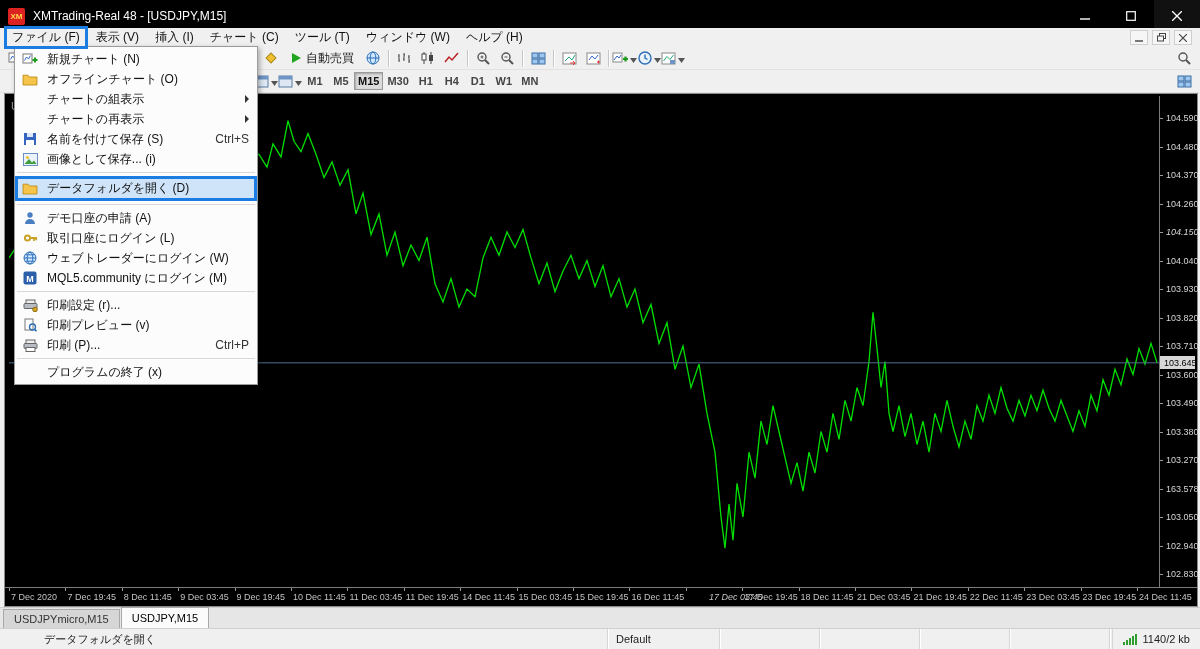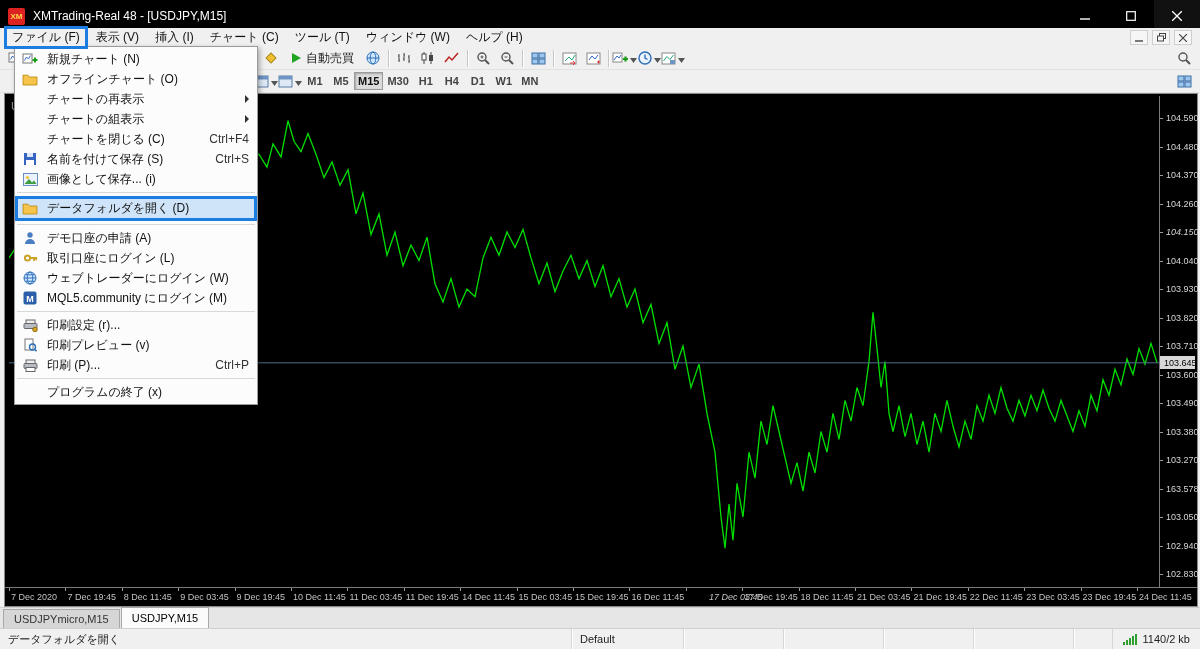--- a/index.html
+++ b/index.html
@@ -66,21 +66,21 @@
 
   
   .tabbar { position:absolute; left:0; right:0; bottom:21px; height:21px; background:#e6e6e6;
             display:flex; align-items:flex-end; padding-left:3px; border-top:1px solid #cfcfcf; }
   .tab { height:19px; display:flex; align-items:center; padding:0 10px; font-size:11px;
          border:1px solid #a8a8a8; border-bottom:none; background:#d6d6d6; color:#333; margin-right:1px; }
   .tab.active { background:#fbfbfb; color:#000; height:21px; }
 
   
   .statusbar { position:absolute; left:0; right:0; bottom:0; height:21px; background:#f0f0f0;
-               border-top:1px solid #d0d0d0; display:flex; align-items:center; font-size:11px; color:#222; }
+               border-top:1px solid #d0d0d0; display:flex; align-items:center; font-size:11px; color:#222;padding-left:36px; }
   .sb-seg { padding:0 8px; height:100%; display:flex; align-items:center; border-right:1px solid #d6d6d6;
             box-shadow:1px 0 0 #fff; }
   .sb-hint { width:572px; }
   .sb-profile { width:112px; }
   .sb-empty1 { width:100px; } .sb-empty2 { width:100px; } .sb-empty3 { width:90px; } .sb-empty4 { width:100px; }
   .sb-spacer { flex:1; border-right:1px solid #d6d6d6; height:100%; }
   .sb-traffic { display:flex; align-items:center; gap:5px; padding:0 10px; }
   .sig-bars { display:flex; align-items:flex-end; gap:1px; height:12px; }
   .sig-bars i { display:block; width:2px; background:#2e9e2e; }
 </style>
@@ -499,32 +499,27 @@
       <div class="fm-item">
         <span class="fm-icon">
           <svg width="16" height="13">
             <path d="M1 4 v8 h14 V4 H7.5 L6 2.2 H1z" fill="#f6c44a" stroke="#b8860b" stroke-width="0.8"></path>
           </svg>
         </span>
         <span class="fm-label">オフラインチャート (O)</span>
       </div>
       <div class="fm-item">
         <span class="fm-icon"></span>
+        <span class="fm-label">チャートの組表示</span>
+        <span class="fm-arrow"></span>
+      </div>
+      <div class="fm-item">
+        <span class="fm-icon"></span>
         <span class="fm-label">チャートの再表示</span>
         <span class="fm-arrow"></span>
-      </div>
-      <div class="fm-item">
-        <span class="fm-icon"></span>
-        <span class="fm-label">チャートの組表示</span>
-        <span class="fm-arrow"></span>
-      </div>
-      <div class="fm-item">
-        <span class="fm-icon"></span>
-        <span class="fm-label">チャートを閉じる (C)</span>
-        <span class="fm-shortcut">Ctrl+F4</span>
       </div>
       <div class="fm-item">
         <span class="fm-icon">
           <svg width="14" height="14">
             <rect x="1" y="1" width="12" height="12" fill="#3565c0"></rect>
             <rect x="4" y="1" width="6" height="4" fill="#dfe8fa"></rect>
             <rect x="3" y="8" width="8" height="5" fill="#fff"></rect>
           </svg>
         </span>
         <span class="fm-label">名前を付けて保存 (S)</span>

